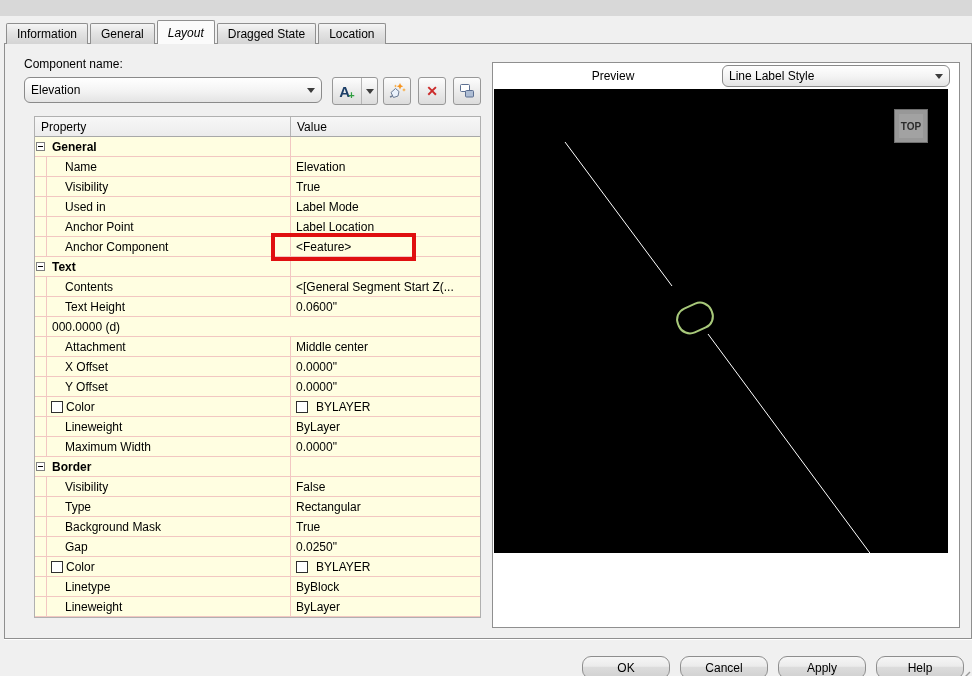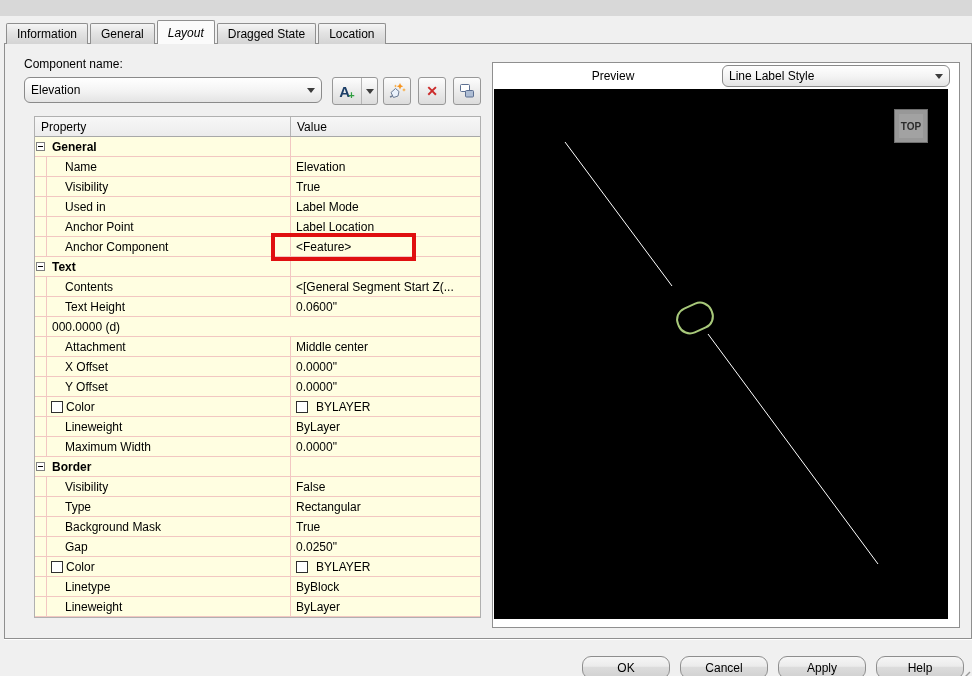--- a/index.html
+++ b/index.html
@@ -57,21 +57,21 @@
   .expand::after{content:"";position:absolute;left:1px;top:3px;width:5px;height:1px;background:#000;}
   .swatch{width:12px;height:12px;background:#fff;border:1px solid #2e2e2e;flex:none;}
   .pcell .swatch{margin-right:3px;}
   .vcell .swatch{margin-right:8px;}
   .hl{position:absolute;left:236px;width:145px;height:28px;border:4px solid #e01010;z-index:5;pointer-events:none;}
 
   
   .preview{position:absolute;left:487px;top:18px;width:468px;height:566px;background:#ffffff;border:1px solid #8f8f8f;}
   .preview-title{position:absolute;left:0;top:6px;width:240px;text-align:center;}
   .combo-style{left:229px;top:2px;width:228px;height:22px;}
-  .canvas{position:absolute;left:1px;top:26px;width:454px;height:530px;background:#000;}
+  .canvas{position:absolute;left:1px;top:26px;width:454px;height:464px;background:#000;}
   .viewcube{position:absolute;left:400px;top:20px;width:34px;height:34px;background:#a2a2a2;border:1px solid #6f6f6f;
             box-shadow:inset 0 0 0 4px #989898;display:flex;align-items:center;justify-content:center;
             font-size:10px;font-weight:bold;color:#2b2b2b;}
 
   
   .btn{position:absolute;top:640px;width:88px;height:23px;border:1px solid #8e8e8e;border-radius:9px;
        background:linear-gradient(#f6f6f6,#ebebeb 45%,#dddddd 46%,#d0d0d0);
        display:flex;align-items:center;justify-content:center;cursor:default;}
   .bottom-edge{position:absolute;left:0;bottom:0;width:972px;height:5px;background:#161616;}
   .grip{position:absolute;right:1px;bottom:6px;width:18px;height:18px;}

